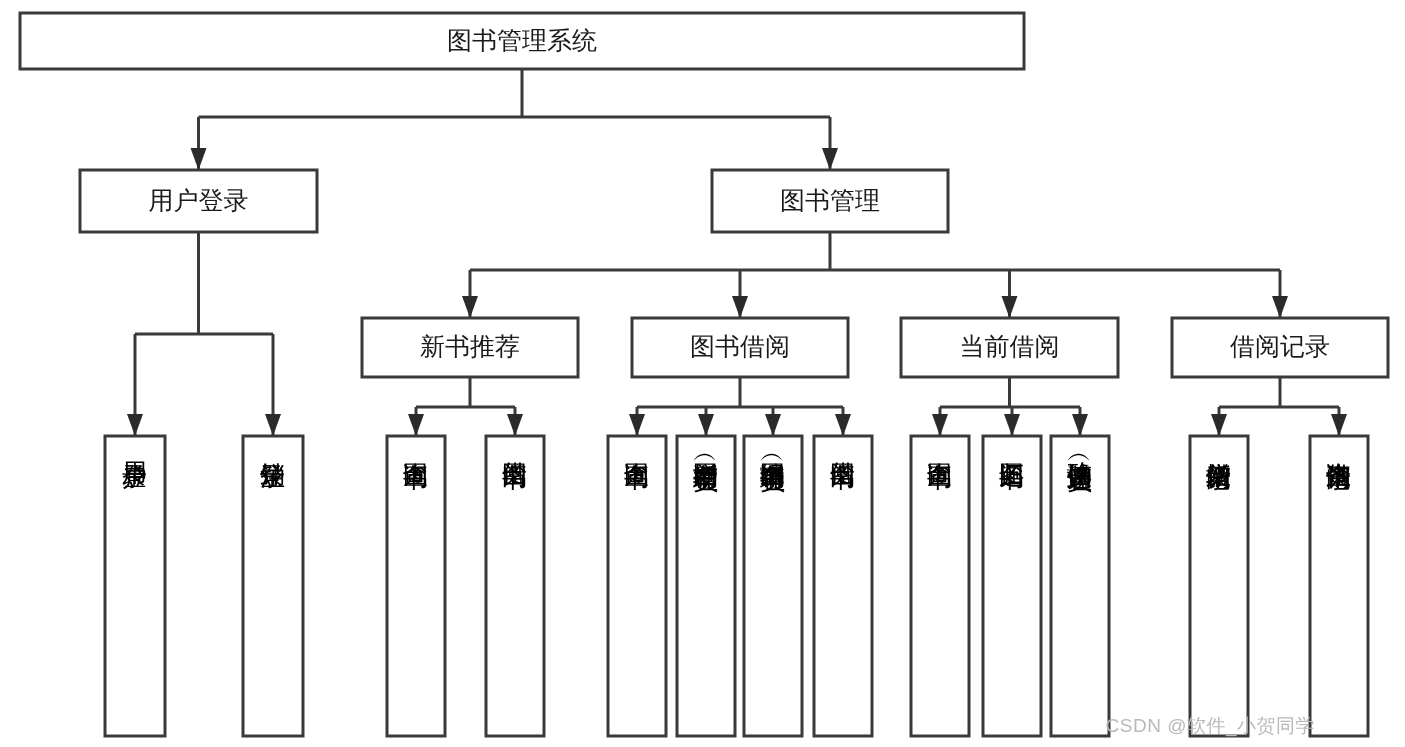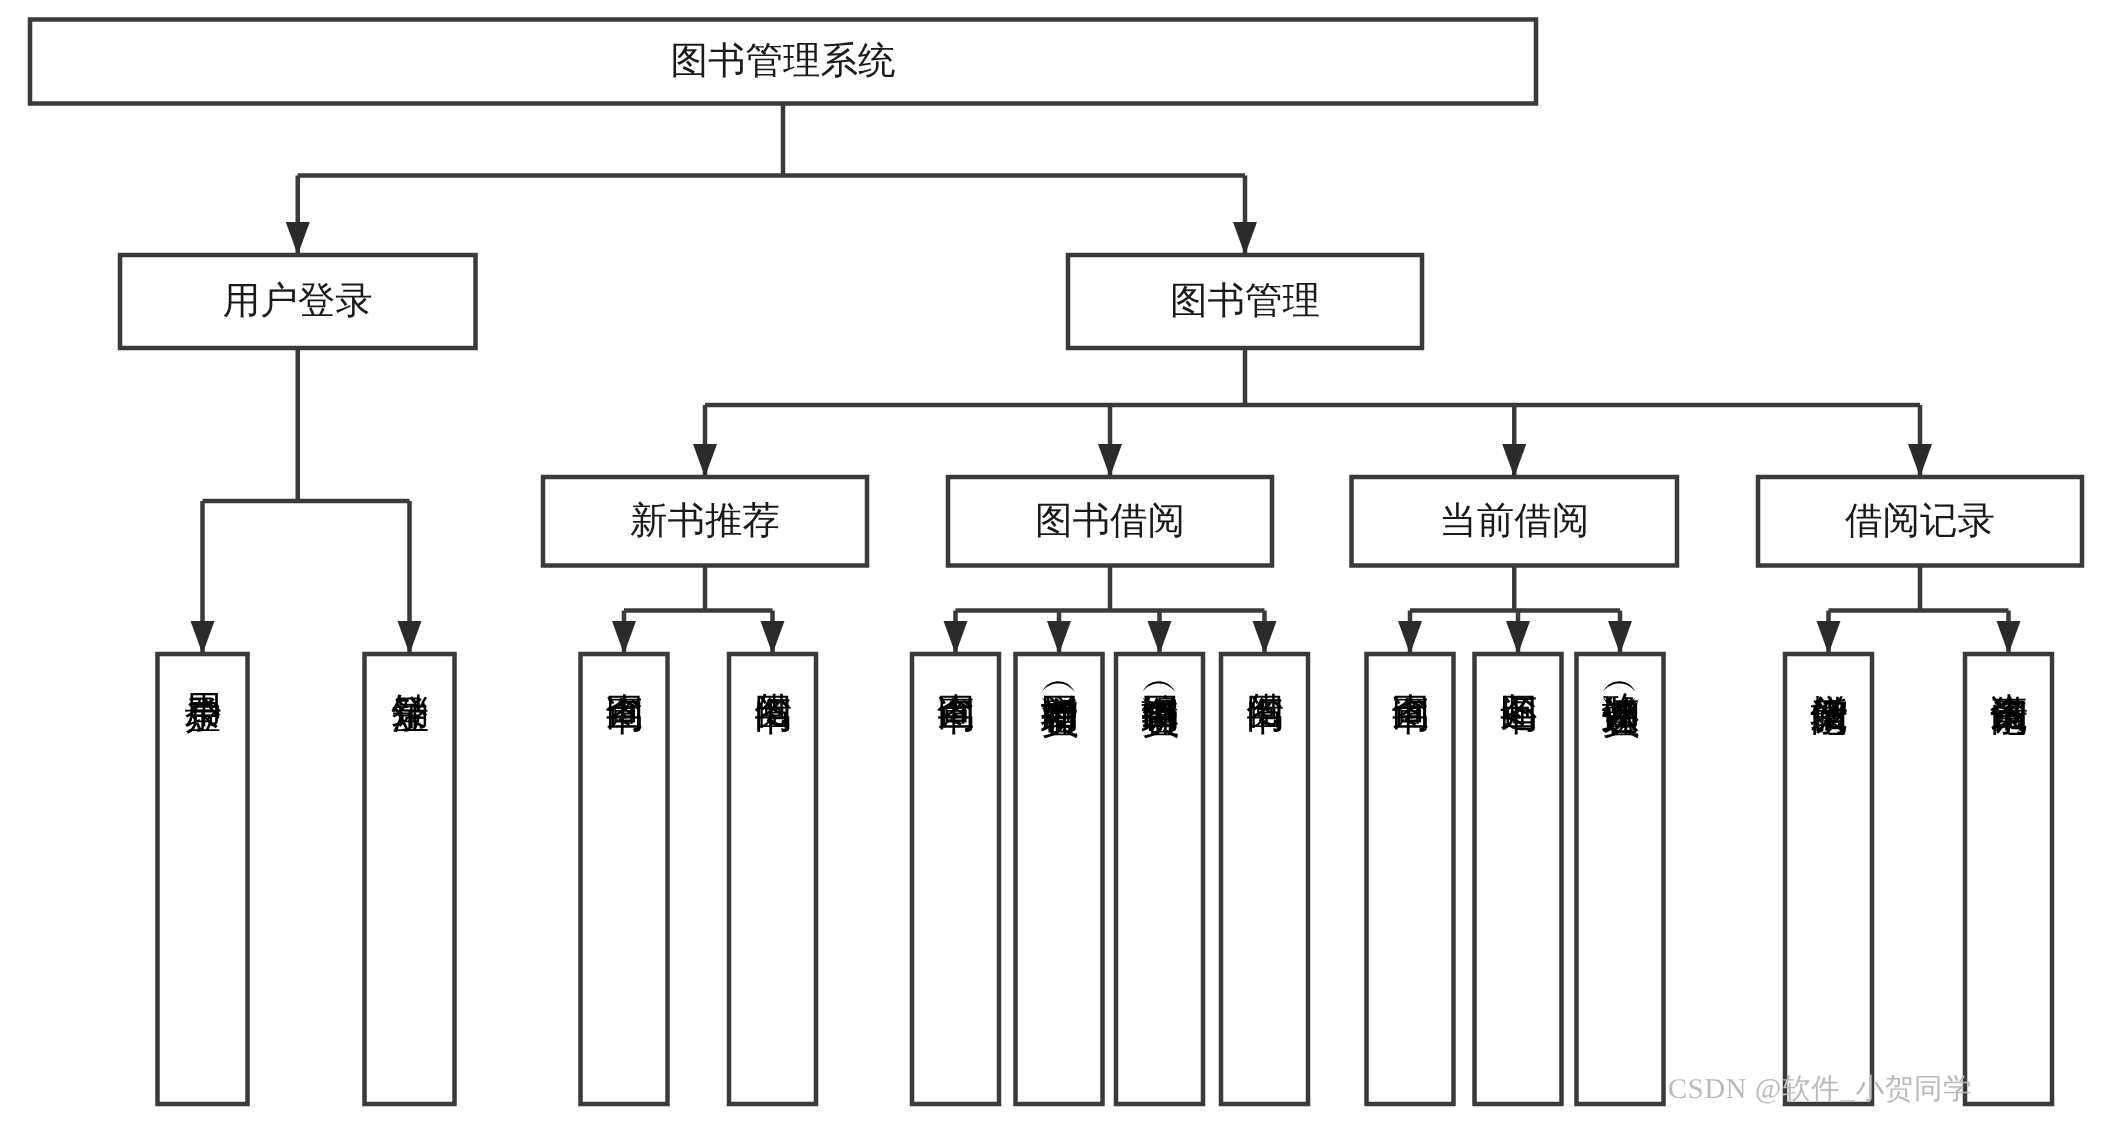--- a/index.html
+++ b/index.html
@@ -65,21 +65,21 @@
     width: 100%;
     height: 100%;
     box-sizing: border-box;
     padding-top: 6px;
     overflow: hidden;
   }
   .watermark {
     position: absolute;
     right: 8px;
     bottom: 8px;
-    font-family: Liberation Serif, serif;
+    font-family: Liberation Sans, sans-serif;
     font-size: 19px;
     color: #b9b9b9;
     letter-spacing: 0.5px;
     white-space: nowrap;
     pointer-events: none;
   }
 </style>
 </head>
 <body>
 

